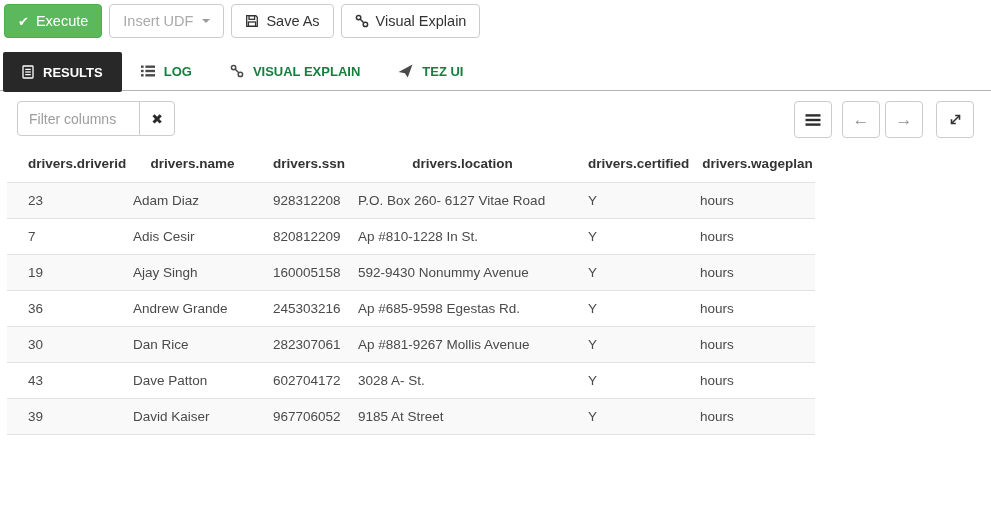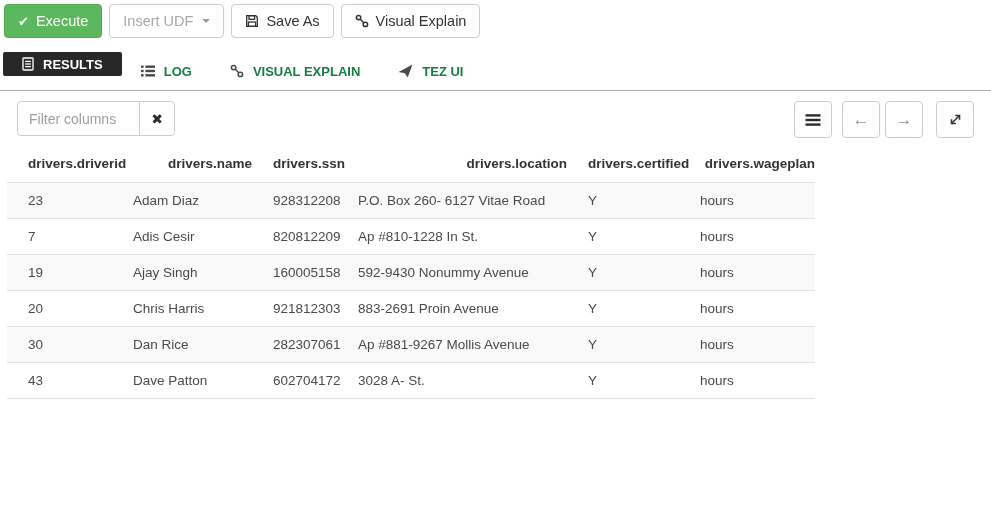--- a/index.html
+++ b/index.html
@@ -36,21 +36,21 @@
     border-bottom: 1px solid #b3b3b3;
   }
   .tab {
     display: inline-flex; align-items: center; gap: 9px;
     padding: 0 19px; font-size: 13px; font-weight: bold; color: #15803d;
     cursor: pointer; white-space: nowrap;
   }
   .tab:first-child { margin-left: 3px; }
   .tab.active {
     background: #282828; color: #fff; border-radius: 2px;
-    height: 24px; position: relative; z-index: 1;
+    height: 40px; position: relative; z-index: 1;
   }
 
   
   .results { padding: 10px 7px 16px 7px; }
   .results-toolbar {
     display: flex; justify-content: space-between; align-items: flex-start;
     padding: 0 10px; margin-bottom: 7px;
   }
   .filter-group { display: flex; }
   .filter-input {
@@ -82,21 +82,21 @@
     width: 808px; font-size: 13.5px;
     border-bottom: 1px solid #e2e2e2;
   }
   .results-table col:nth-child(1) { width: 105px; }
   .results-table col:nth-child(2) { width: 140px; }
   .results-table col:nth-child(3) { width: 85px;  }
   .results-table col:nth-child(4) { width: 230px; }
   .results-table col:nth-child(5) { width: 112px; }
   .results-table col:nth-child(6) { width: 136px; }
   .results-table th {
-    text-align: right; font-weight: bold; color: #333;
+    text-align: center; font-weight: bold; color: #333;
     padding: 11px 0 11px 21px; white-space: nowrap; font-size: 13.5px;
   }
   .results-table td {
     padding: 10px 0 10px 21px; border-top: 1px solid #e2e2e2;
     color: #4a4a4a; white-space: nowrap; overflow: visible;
   }
   .results-table tbody tr:nth-child(odd) { background: #f9f9f9; }
 </style>
 </head>
 <body>
@@ -253,40 +253,48 @@
           </tr>
           <tr>
             <td>19</td>
             <td>Ajay Singh</td>
             <td>160005158</td>
             <td>592-9430 Nonummy Avenue</td>
             <td>Y</td>
             <td>hours</td>
           </tr>
           <tr>
-            <td>20</td>
-            <td>Chris Harris</td>
-            <td>921812303</td>
-            <td>883-2691 Proin Avenue</td>
+            <td>36</td>
+            <td>Andrew Grande</td>
+            <td>245303216</td>
+            <td>Ap #685-9598 Egestas Rd.</td>
             <td>Y</td>
             <td>hours</td>
           </tr>
           <tr>
             <td>30</td>
             <td>Dan Rice</td>
             <td>282307061</td>
             <td>Ap #881-9267 Mollis Avenue</td>
             <td>Y</td>
             <td>hours</td>
           </tr>
           <tr>
             <td>43</td>
             <td>Dave Patton</td>
             <td>602704172</td>
             <td>3028 A- St.</td>
             <td>Y</td>
             <td>hours</td>
           </tr>
+          <tr>
+            <td>39</td>
+            <td>David Kaiser</td>
+            <td>967706052</td>
+            <td>9185 At Street</td>
+            <td>Y</td>
+            <td>hours</td>
+          </tr>
         </tbody>
     </table>
   </div>
 
 </div>
 
 </body></html>

